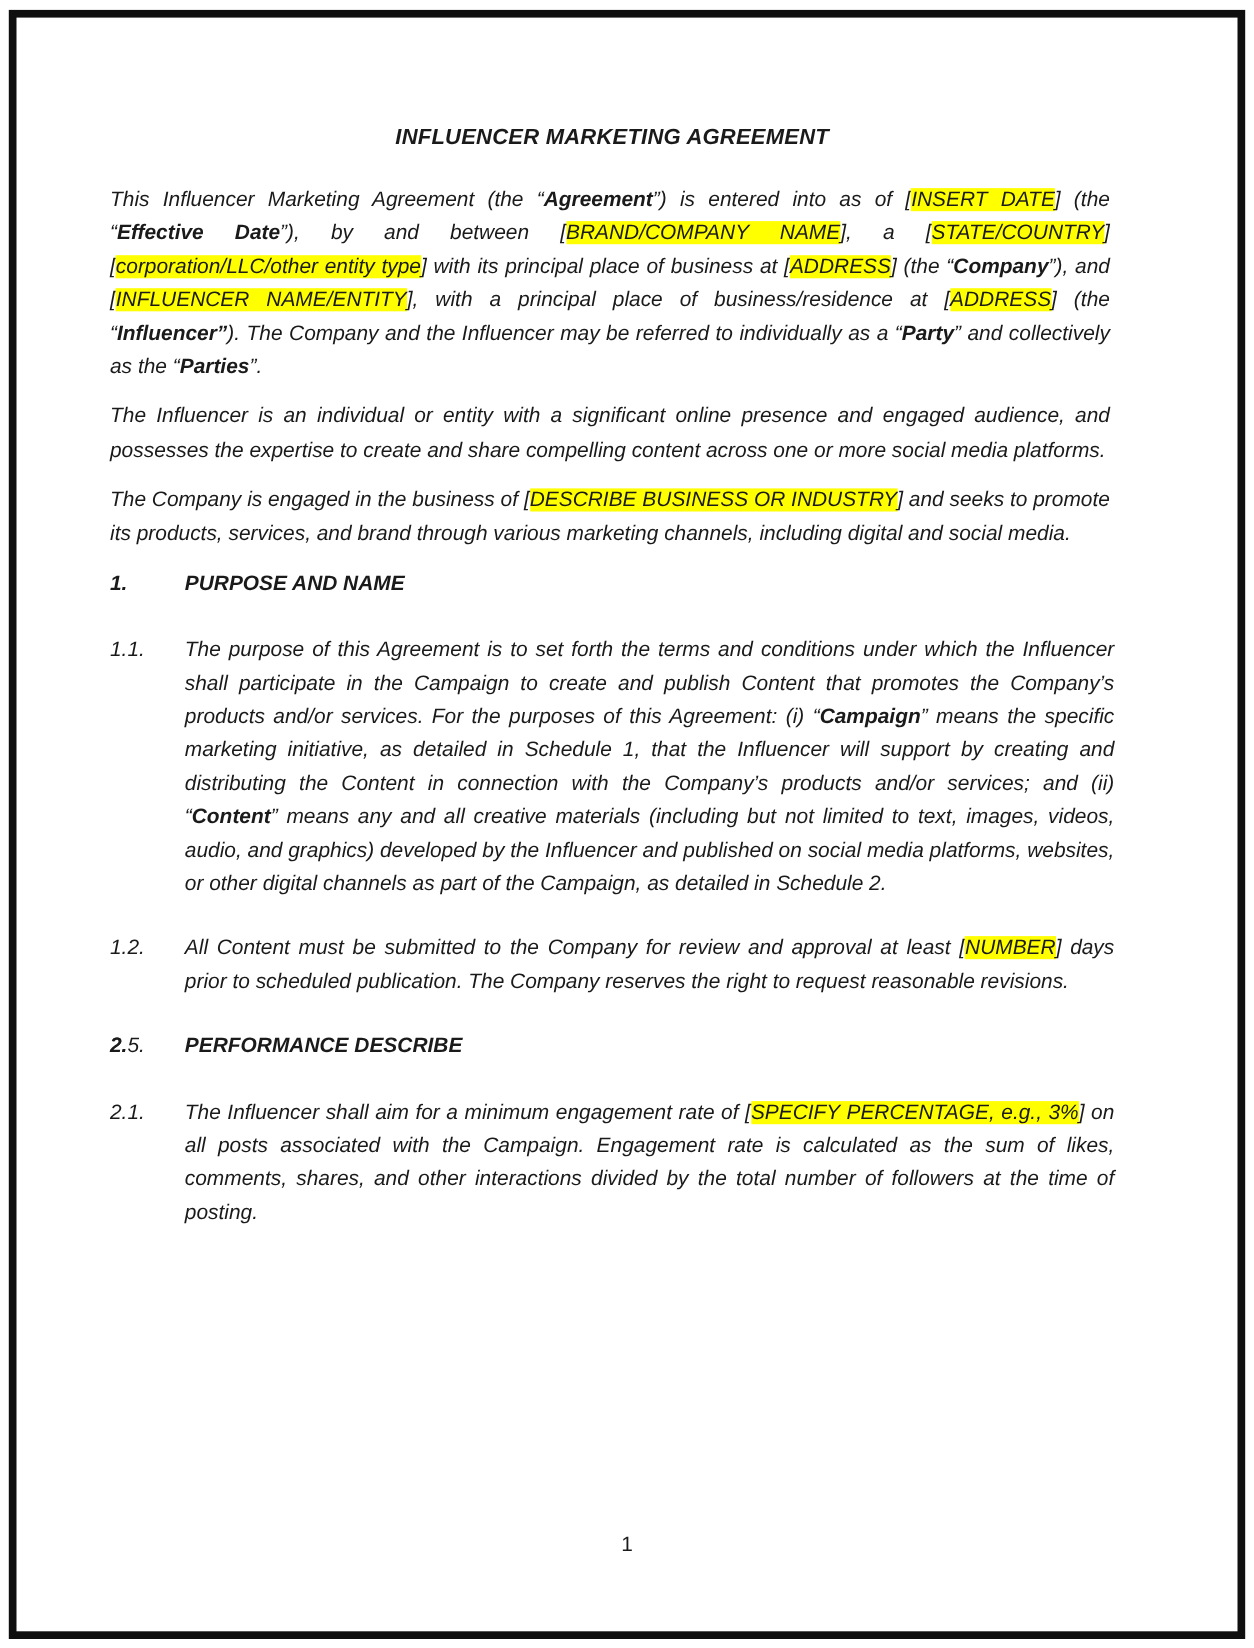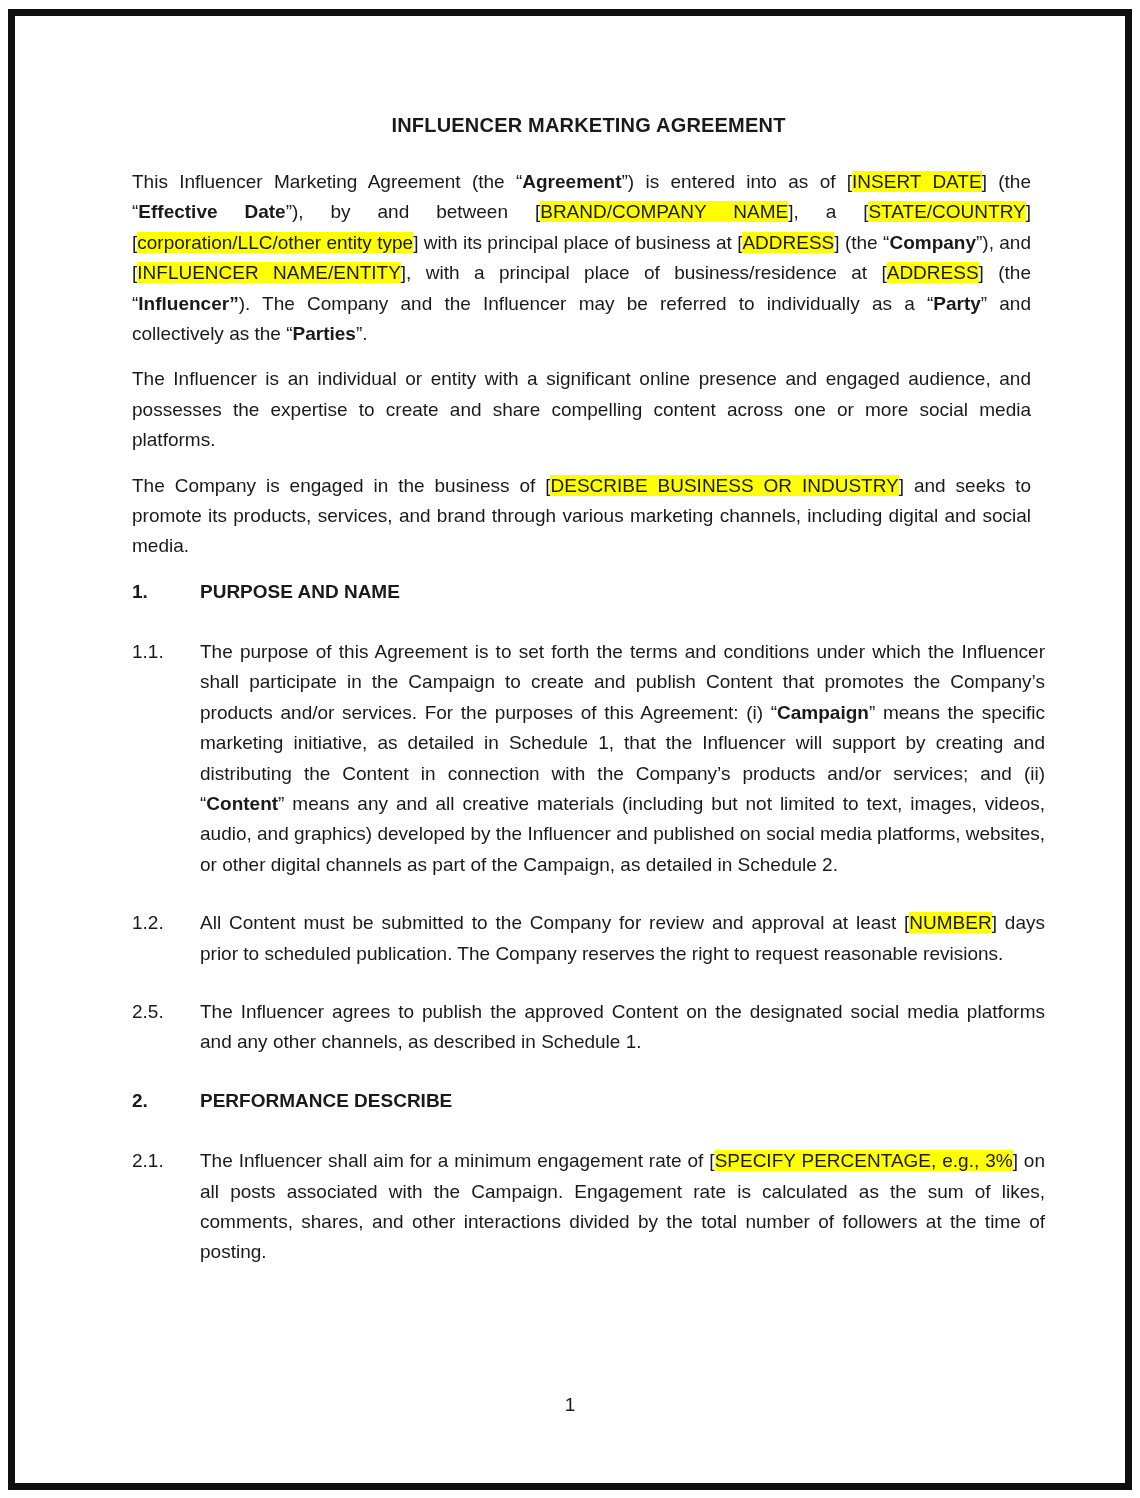--- a/index.html
+++ b/index.html
@@ -20,36 +20,37 @@
     overflow: hidden;
   }
   .page-frame {
     position: absolute;
     left: 8px; top: 9px; right: 8px; bottom: 8px;
     border: 7px solid var(--frame);
     background: var(--paper);
   }
   .page-content {
     position: absolute;
-    left: 132px;
+    left: 100px;
     top: 110px;
     width: 913px;
     font-size: 19px;
     line-height: 1.6;
+    font-style: italic;
   }
   .doc-title {
     text-align: center;
     font-weight: 700;
     font-size: 20px;
     line-height: 30px;
     margin: 0 0 27px 0;
     letter-spacing: 0.2px;
   }
   .para {
-    margin: 0 14px 15px 0;
+    margin: 0 4px 15px 0;
     text-align: justify;
   }
   .clause {
     margin: 28px 0 28px 0;
     text-align: justify;
   }
   .section {
     margin: 15px 0 30px 0;
     font-weight: 700;
     text-align: left;
@@ -83,19 +84,19 @@
 
 <div class="page-content">
   <div class="doc-title">INFLUENCER MARKETING AGREEMENT</div>
   <div>
       <div class="para"><span>This Influencer Marketing Agreement (the “</span><span class="b">Agreement</span><span>”) is entered into as of [</span><span class="hl">INSERT DATE</span><span>] (the “</span><span class="b">Effective Date</span><span>”), by and between [</span><span class="hl">BRAND/COMPANY NAME</span><span>], a [</span><span class="hl">STATE/COUNTRY</span><span>] [</span><span class="hl">corporation/LLC/other entity type</span><span>] with its principal place of business at [</span><span class="hl">ADDRESS</span><span>] (the “</span><span class="b">Company</span><span>”), and [</span><span class="hl">INFLUENCER NAME/ENTITY</span><span>], with a principal place of business/residence at [</span><span class="hl">ADDRESS</span><span>] (the “</span><span class="b">Influencer”</span><span>). The Company and the Influencer may be referred to individually as a “</span><span class="b">Party</span><span>” and collectively as the “</span><span class="b">Parties</span><span>”.</span></div>
       <div class="para"><span>The Influencer is an individual or entity with a significant online presence and engaged audience, and possesses the expertise to create and share compelling content across one or more social media platforms.</span></div>
       <div class="para"><span>The Company is engaged in the business of [</span><span class="hl">DESCRIBE BUSINESS OR INDUSTRY</span><span>] and seeks to promote its products, services, and brand through various marketing channels, including digital and social media.</span></div>
       <div class="section hang"><span class="num">1.</span><span class="head">PURPOSE AND NAME</span></div>
       <div class="clause hang"><span class="num">1.1.</span><span>The purpose of this Agreement is to set forth the terms and conditions under which the Influencer shall participate in the Campaign to create and publish Content that promotes the Company’s products and/or services. For the purposes of this Agreement: (i) “</span><span class="b">Campaign</span><span>” means the specific marketing initiative, as detailed in Schedule 1, that the Influencer will support by creating and distributing the Content in connection with the Company’s products and/or services; and (ii) “</span><span class="b">Content</span><span>” means any and all creative materials (including but not limited to text, images, videos, audio, and graphics) developed by the Influencer and published on social media platforms, websites, or other digital channels as part of the Campaign, as detailed in Schedule 2.</span></div>
       <div class="clause hang"><span class="num">1.2.</span><span>All Content must be submitted to the Company for review and approval at least [</span><span class="hl">NUMBER</span><span>] days prior to scheduled publication. The Company reserves the right to request reasonable revisions.</span></div>
-      <div class="clause hang"><span class="num">2.5.</span><span>The Influencer agrees to publish the approved Content on the designated social media platforms and any other channels, as described in Schedule 1.</span></div>
+      <div class="clause hang"><span class="num">2.5.</span></div>
       <div class="section hang"><span class="num">2.</span><span class="head">PERFORMANCE DESCRIBE</span></div>
       <div class="clause hang"><span class="num">2.1.</span><span>The Influencer shall aim for a minimum engagement rate of [</span><span class="hl">SPECIFY PERCENTAGE, e.g., 3%</span><span>] on all posts associated with the Campaign. Engagement rate is calculated as the sum of likes, comments, shares, and other interactions divided by the total number of followers at the time of posting.</span></div>
     </div>
 </div>
 
 <div class="page-number">1</div>
 
 </body></html>

